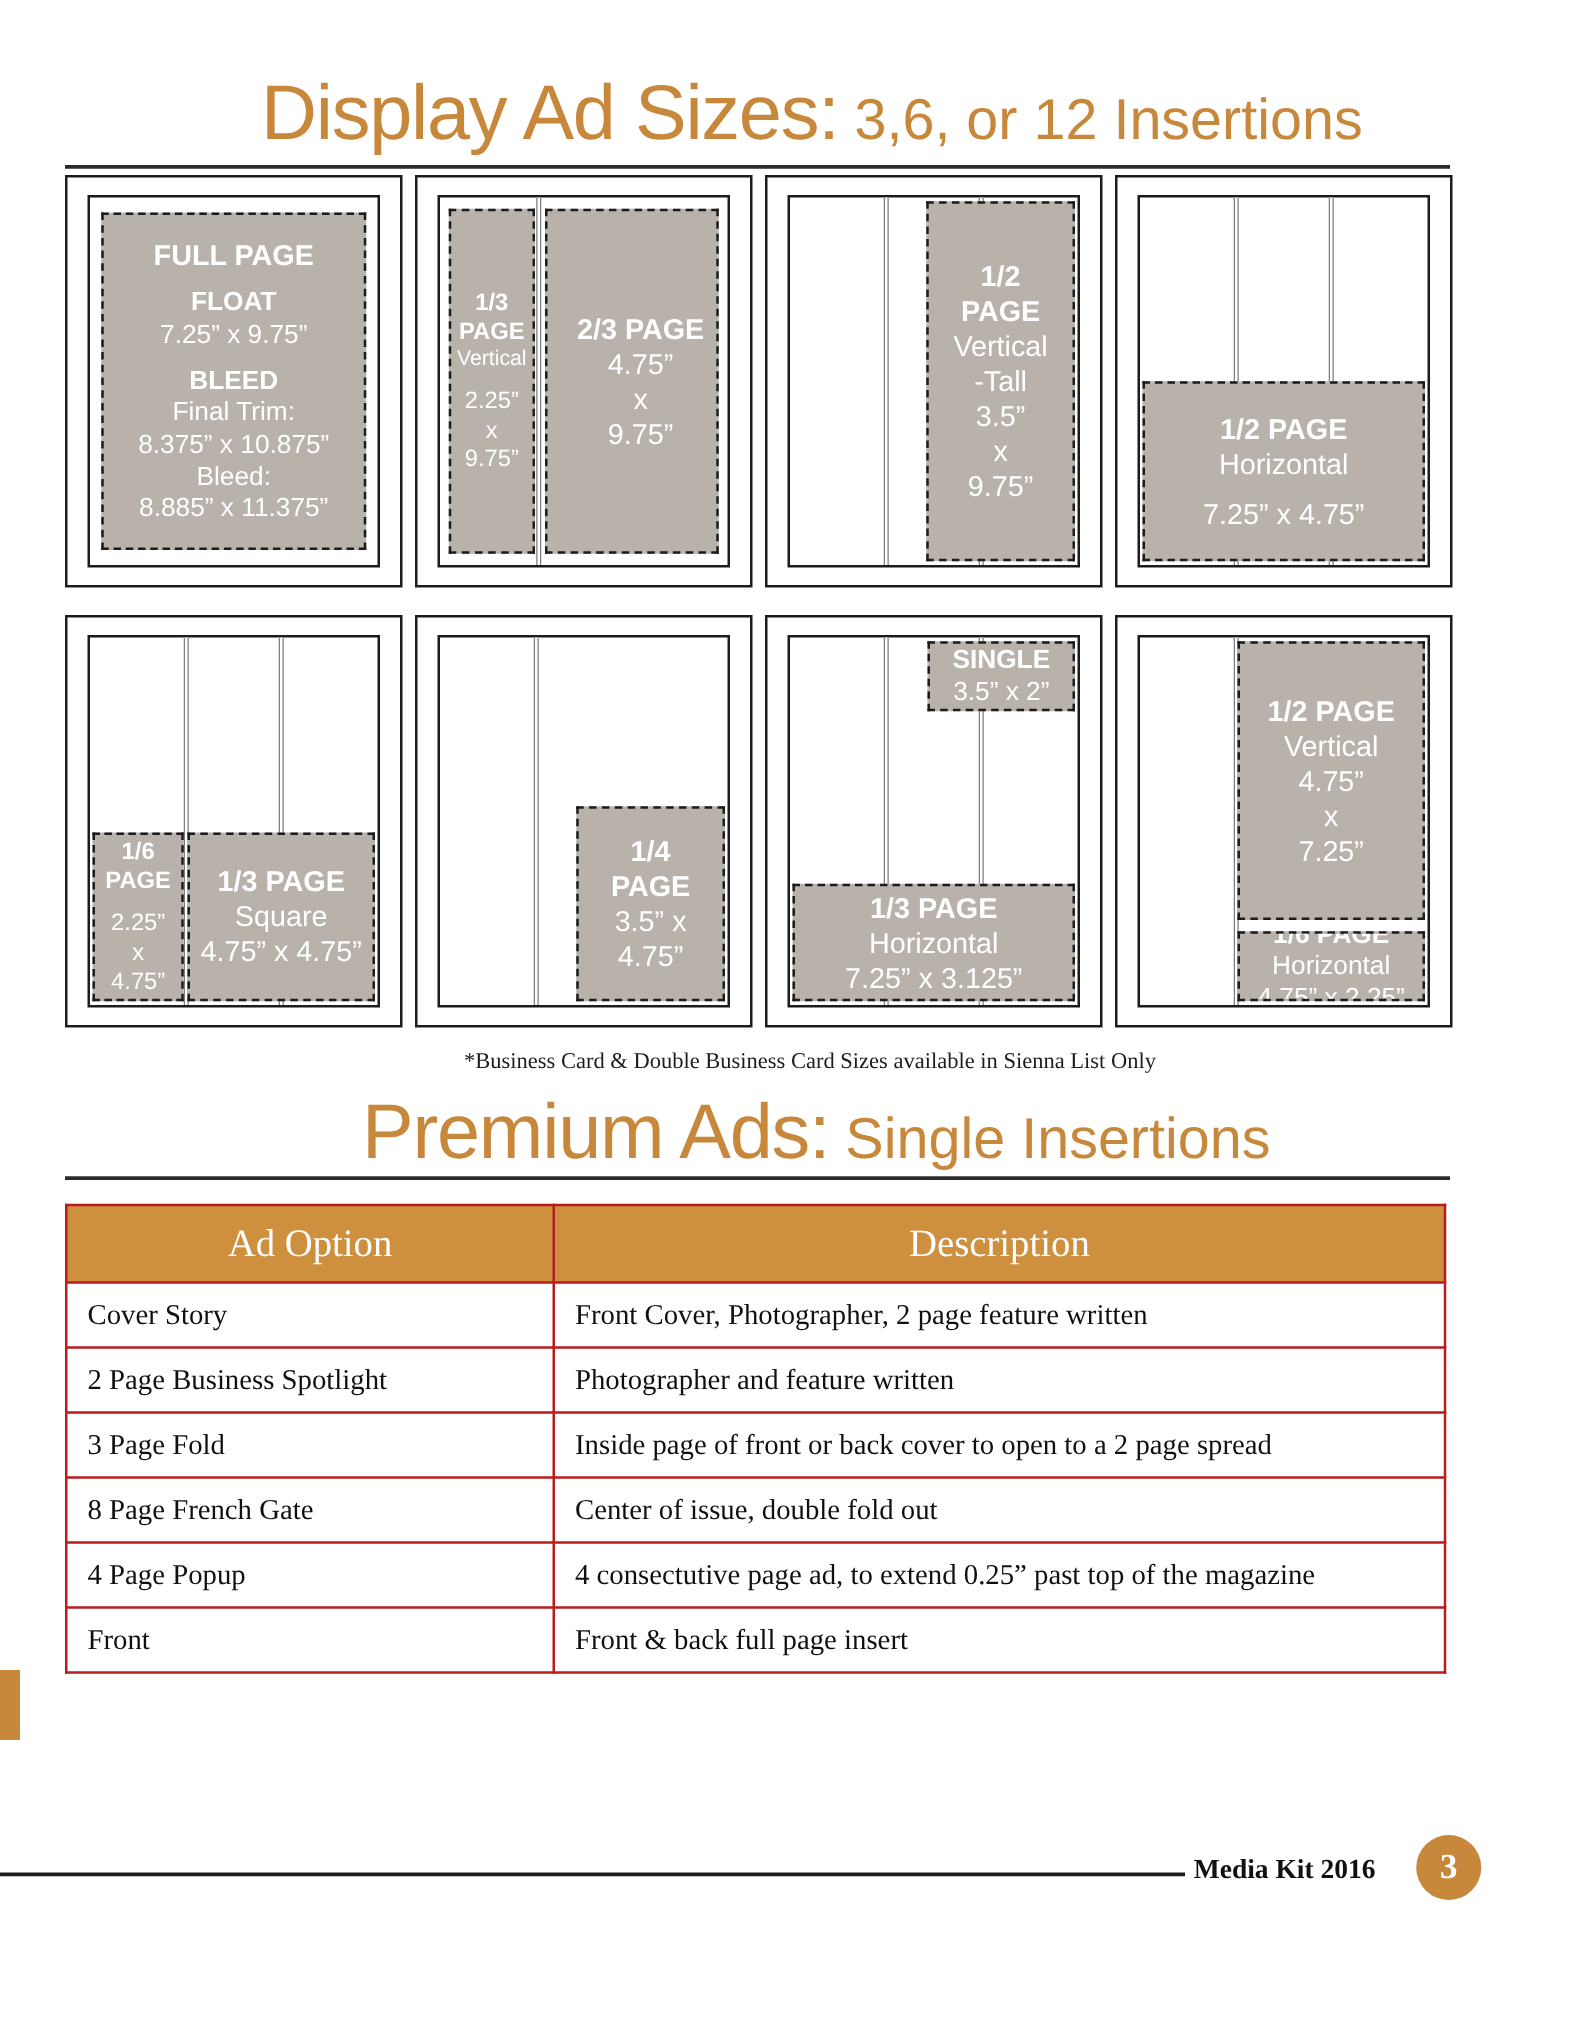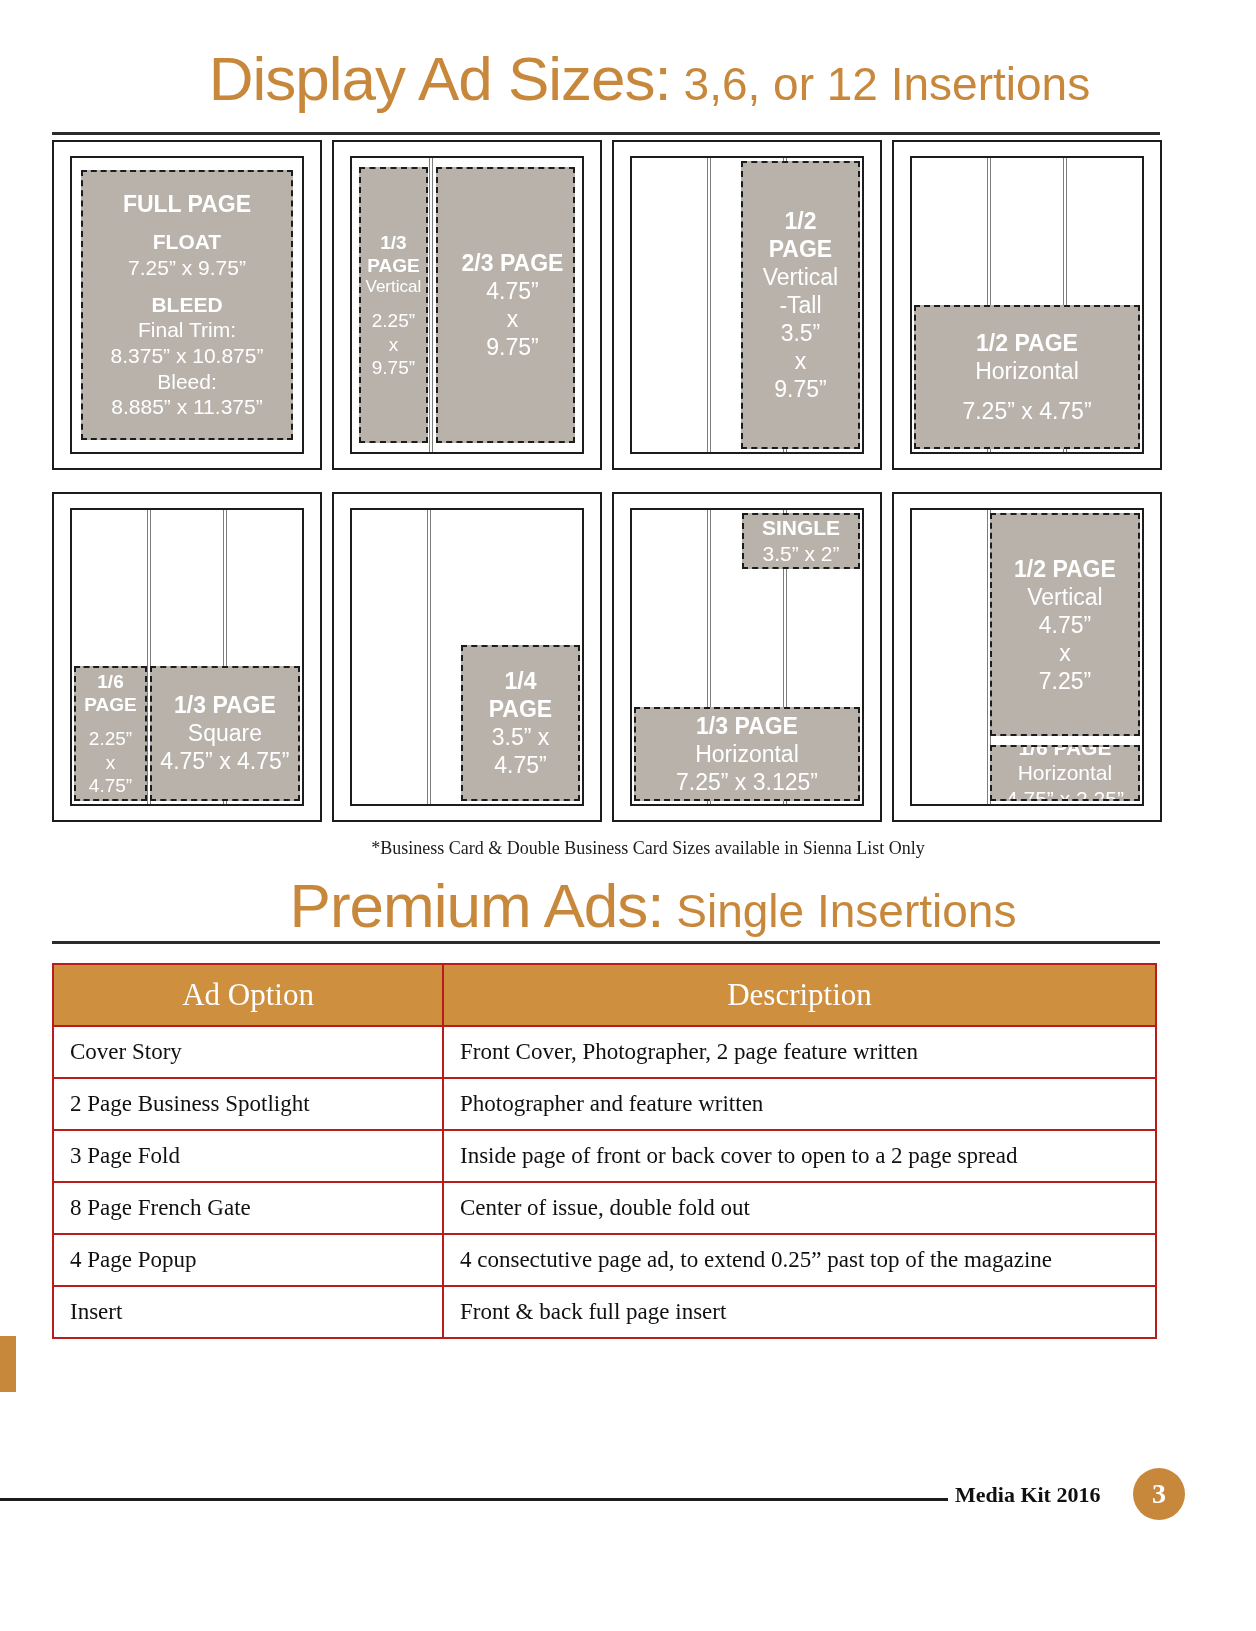--- a/index.html
+++ b/index.html
@@ -20,21 +20,21 @@
     font-family: "Liberation Sans", sans-serif;
     font-weight: 400;
     white-space: nowrap;
   }
   .heading-main  { font-size: 62px; letter-spacing: -1px; }
   .heading-sub   { font-size: 46px; }
 
   #display-heading {
     position: absolute;
     left: 0; right: 0;
-    top: 48px;
+    top: 60px;
     line-height: 1;
     padding-left: 43px;
   }
   #display-rule {
     position: absolute;
     left: 52px; right: 96px;
     top: 132px;
     border-top: 3px solid #2b2b2b;
   }
 
@@ -363,21 +363,21 @@
       </tr>
       <tr>
         <td class="col-option">8 Page French Gate</td>
         <td>Center of issue, double fold out</td>
       </tr>
       <tr>
         <td class="col-option">4 Page Popup</td>
         <td>4 consectutive page ad, to extend 0.25” past top of the magazine</td>
       </tr>
       <tr>
-        <td class="col-option">Insert</td>
+        <td class="col-option">Front</td>
         <td>Front &amp; back full page insert</td>
       </tr>
     </tbody>
 </table>
 
 <div id="edge-tab"></div>
 <div id="footer-rule"></div>
 <div id="footer-label">Media Kit 2016</div>
 <div id="page-badge">3</div>
 

